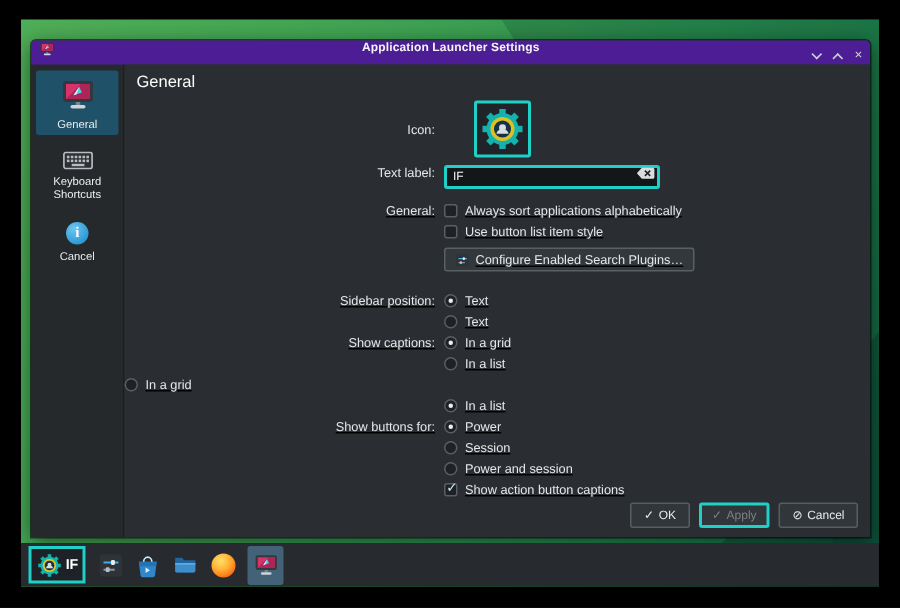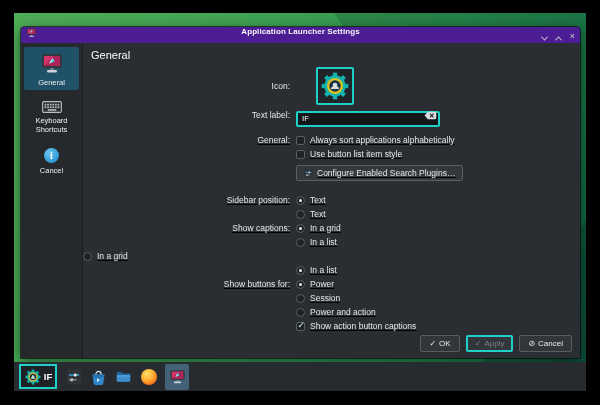--- a/index.html
+++ b/index.html
@@ -289,21 +289,21 @@
               <span class="flabel"></span>
               <span class="opt">
                 <span class="radio"></span>
                 <span>Session</span>
               </span>
             </div>
             <div class="fline">
               <span class="flabel"></span>
               <span class="opt">
                 <span class="radio"></span>
-                <span>Power and action</span>
+                <span>Power and session</span>
               </span>
             </div>
             <div class="fline">
               <span class="flabel"></span>
               <span class="opt">
                 <span class="checkbox checked"></span>
                 <span>Show action button captions</span>
               </span>
             </div>
           </div>

